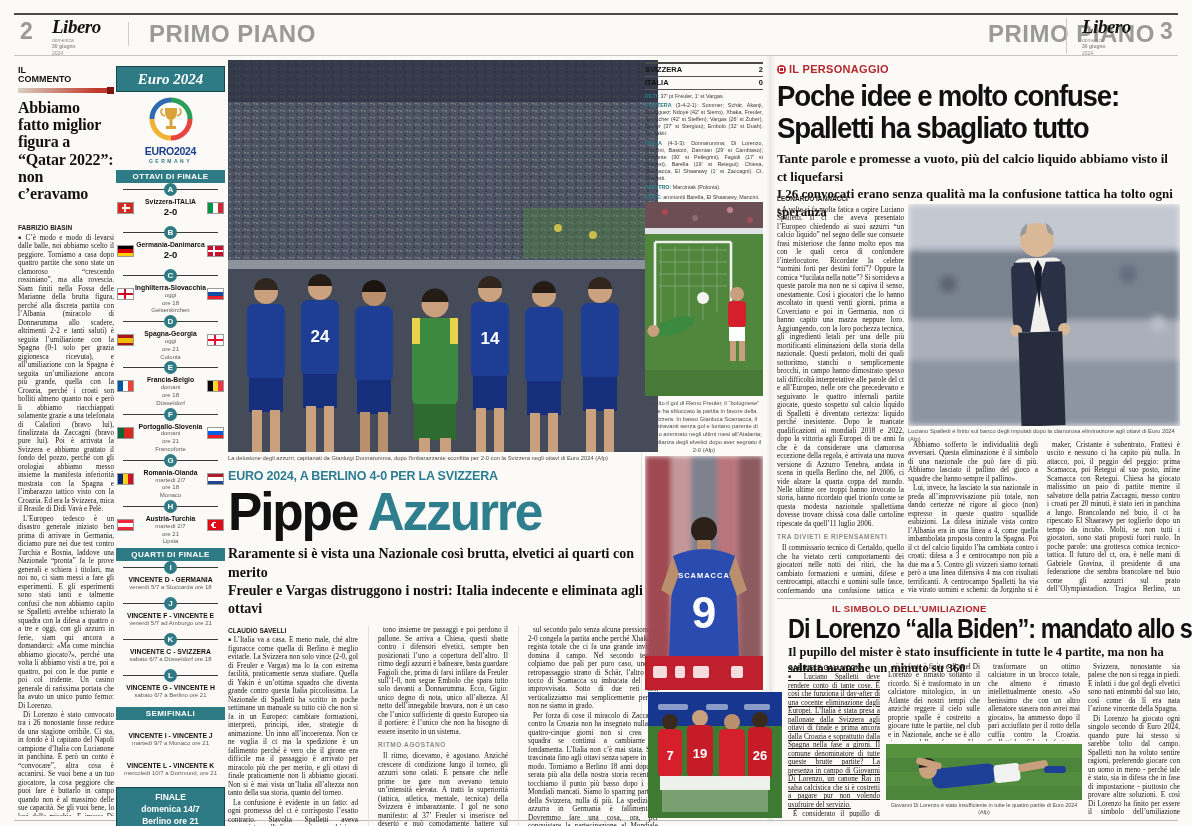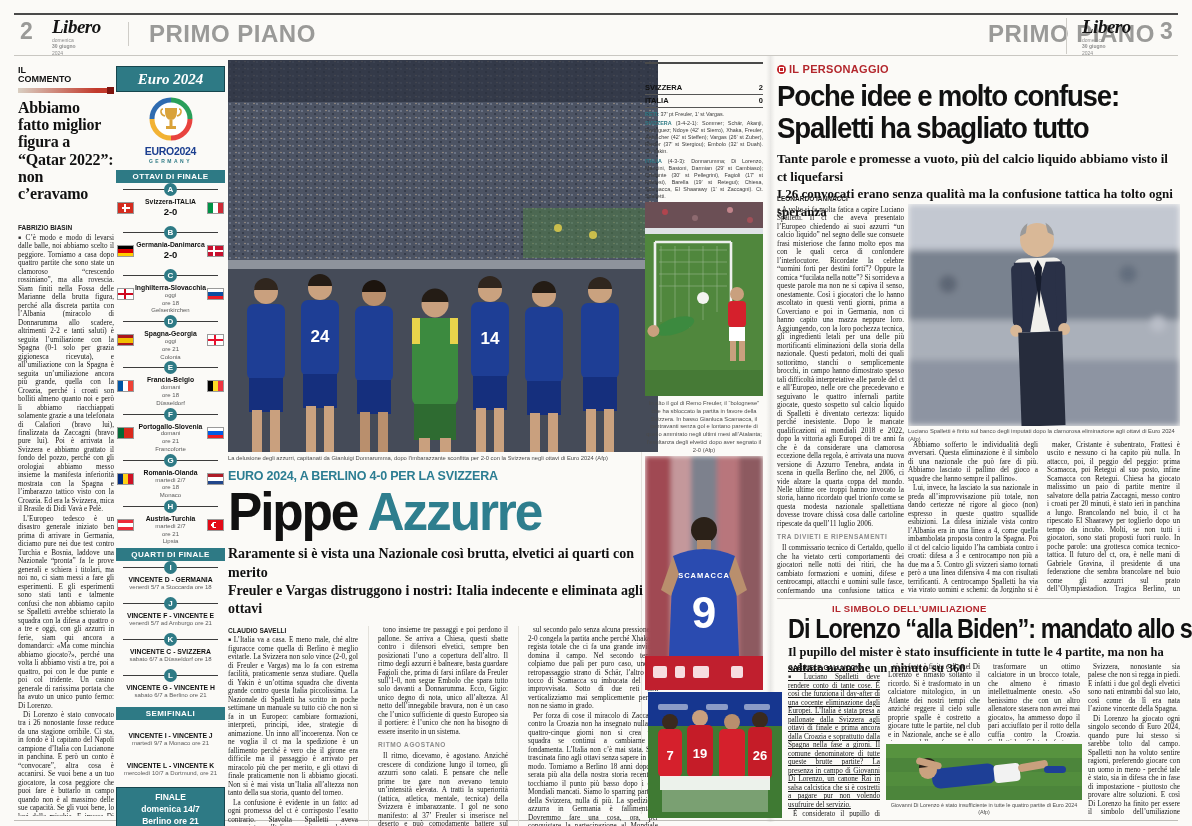--- a/index.html
+++ b/index.html
@@ -65,21 +65,21 @@
   .main-block{left:228px;top:60px;width:430px;}
   .photo-frame{display:block;background:#39404d;}
   .kicker-teal{font:bold 12.5px/1.1 "Liberation Sans",sans-serif;color:#2c7d92;letter-spacing:-0.2px;margin-top:7px;}
   .hl-main{font:bold 53px/1.02 "Liberation Sans",sans-serif;letter-spacing:-2.2px;transform:scaleX(0.97);transform-origin:left;white-space:nowrap;margin-top:2px;}
   .hl-main .teal{color:#2e7e8e;}
   .standfirst{font:bold 14px/1.3 "Liberation Serif",serif;margin-top:6px;}
   .cols3{display:flex;gap:10px;margin-top:8px;}
   .cols3 .col{width:137px;height:206px;overflow:hidden;}
   .cols3 .col+.col{border-left:1px solid #e3e1db;padding-left:9px;}
   
-  .statsbox{left:645px;top:62px;width:118px;border-top:2px solid #4a4a4a;padding-top:18px;}
+  .statsbox{left:645px;top:62px;width:118px;border-top:2px solid #4a4a4a;padding-top:0;}
   .sb-team{display:flex;justify-content:space-between;font:bold 7.5px/1.6 "Liberation Sans",sans-serif;border-bottom:1px solid #555;}
   .sb-row{font:5.4px/1.3 "Liberation Sans",sans-serif;color:#3a3a3a;text-align:justify;margin-top:2.5px;}
   .sb-label{color:#2e7a85;font-weight:bold;}
   .cap-mid{font:5.8px/1.35 "Liberation Sans",sans-serif;color:#4a4a4a;text-align:center;}
   
   .kicker-red{font:bold 11px/1 "Liberation Sans",sans-serif;color:#b3272d;letter-spacing:0.3px;}
   .bullseye{width:9px;height:9px;border-radius:50%;display:inline-block;background:radial-gradient(circle,#c2242a 0 1.6px,#fff 1.7px 2.9px,#c2242a 3px);vertical-align:-1px;margin-right:3px;}
   .hl2{font:bold 30px/1.06 "Liberation Sans",sans-serif;letter-spacing:-1.3px;transform:scaleX(0.92);transform-origin:left;white-space:nowrap;}
   .standfirst2{font:bold 13px/1.35 "Liberation Serif",serif;}
   .pcol{overflow:hidden;}

